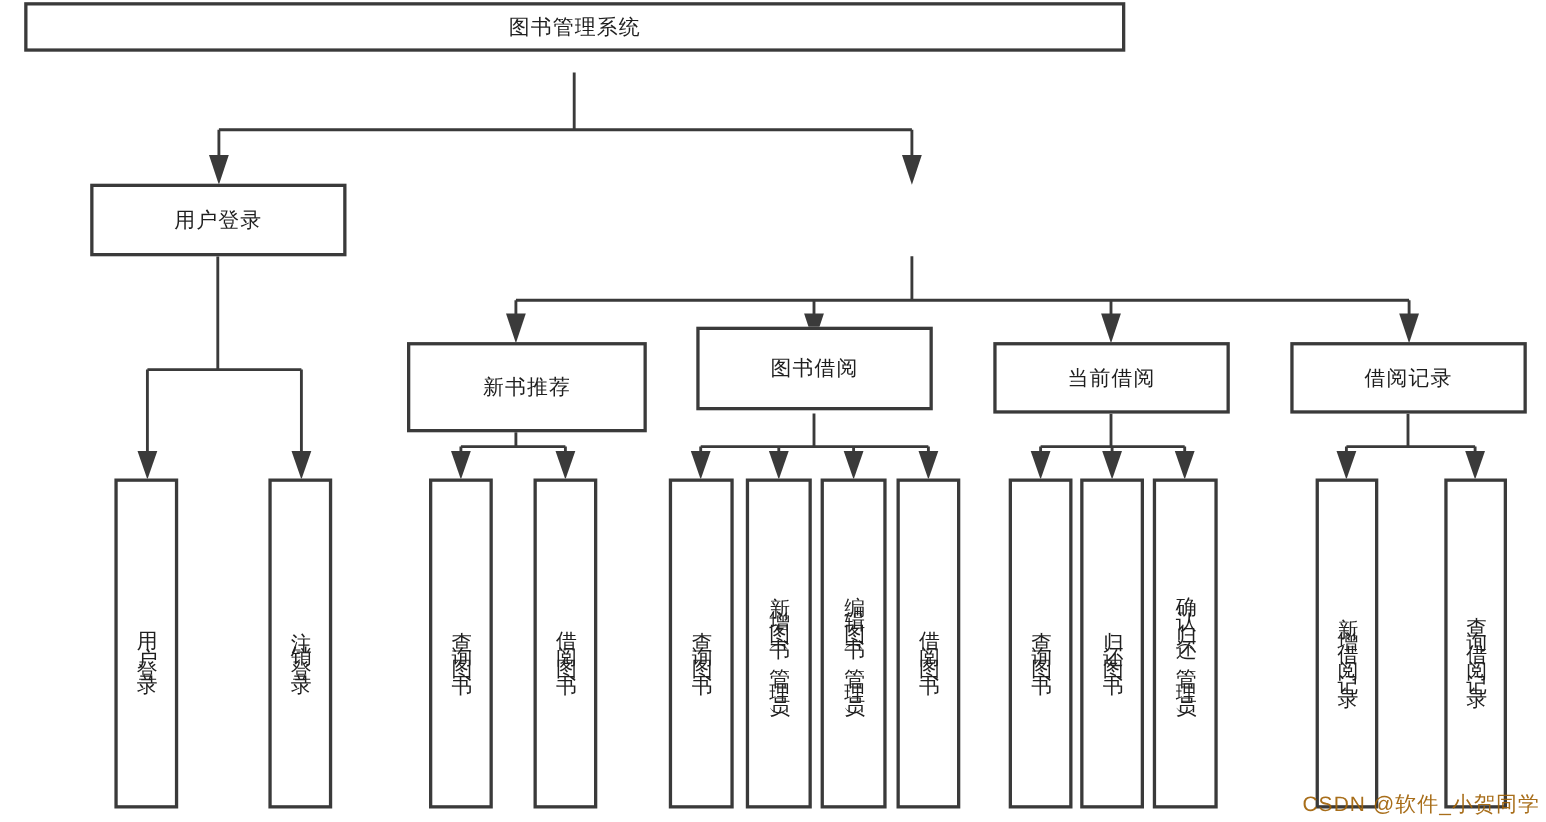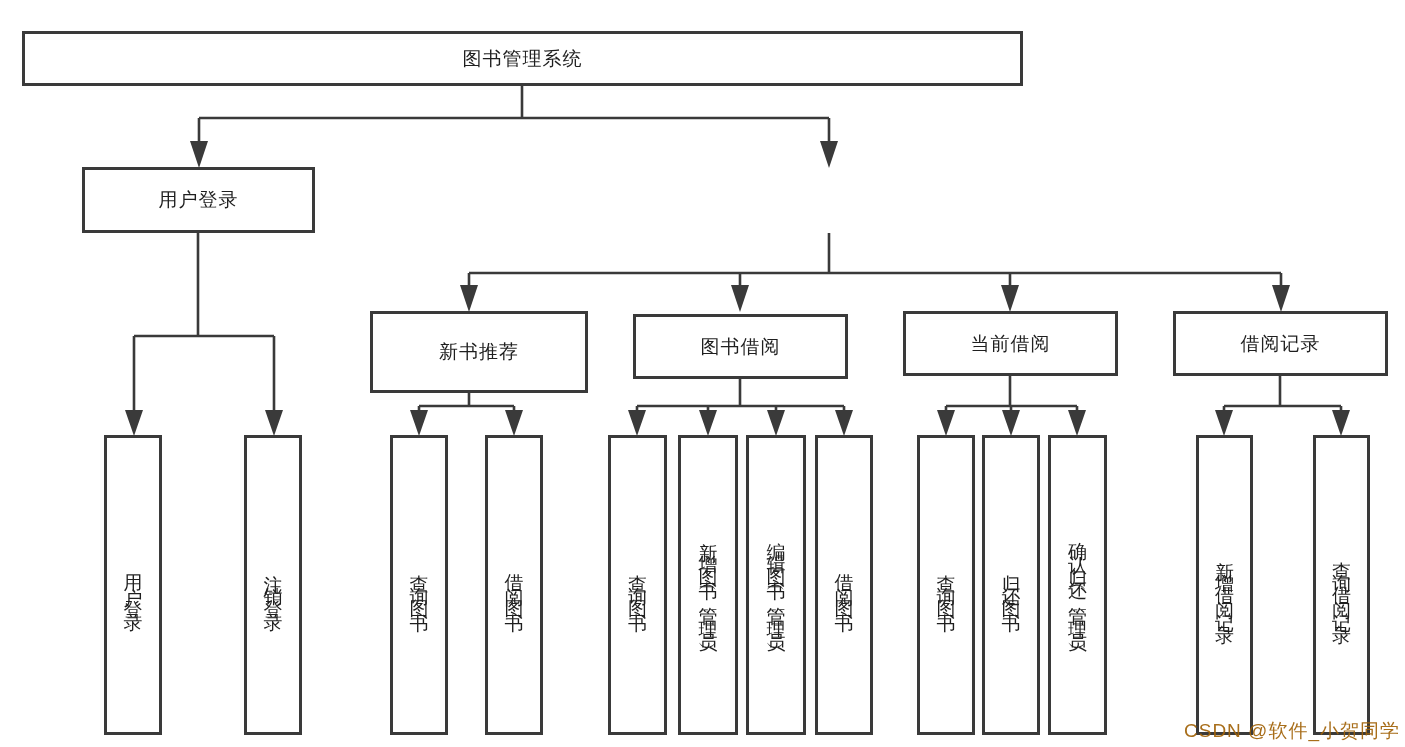--- a/index.html
+++ b/index.html
@@ -79,32 +79,32 @@
       <polygon points="767,410 785,410 776,436"></polygon>
       <polygon points="835,410 853,410 844,436"></polygon>
       <polygon points="937,410 955,410 946,436"></polygon>
       <polygon points="1002,410 1020,410 1011,436"></polygon>
       <polygon points="1068,410 1086,410 1077,436"></polygon>
       <polygon points="1215,410 1233,410 1224,436"></polygon>
       <polygon points="1332,410 1350,410 1341,436"></polygon>
     </g>
   </svg>
 
-  <div class="box" style="left:22px;top:31px;width:1001px;height:55px">
+  <div class="box" style="left:22px;top:2px;width:1001px;height:45px">
     <span class="hlabel">图书管理系统</span>
   </div>
 
   <div class="box" style="left:82px;top:167px;width:233px;height:66px">
     <span class="hlabel">用户登录</span>
   </div>
 
   <div class="box" style="left:370px;top:311px;width:218px;height:82px">
     <span class="hlabel">新书推荐</span>
   </div>
-  <div class="box" style="left:633px;top:314px;width:215px;height:65px">
+  <div class="box" style="left:633px;top:297px;width:215px;height:76px">
     <span class="hlabel">图书借阅</span>
   </div>
   <div class="box" style="left:1173px;top:311px;width:215px;height:65px">
     <span class="hlabel">借阅记录</span>
   </div>
   <div class="box" style="left:903px;top:311px;width:215px;height:65px">
     <span class="hlabel">当前借阅</span>
   </div>
 
   <div class="box leaf" style="left:104px;top:435px;width:58px;height:300px">

